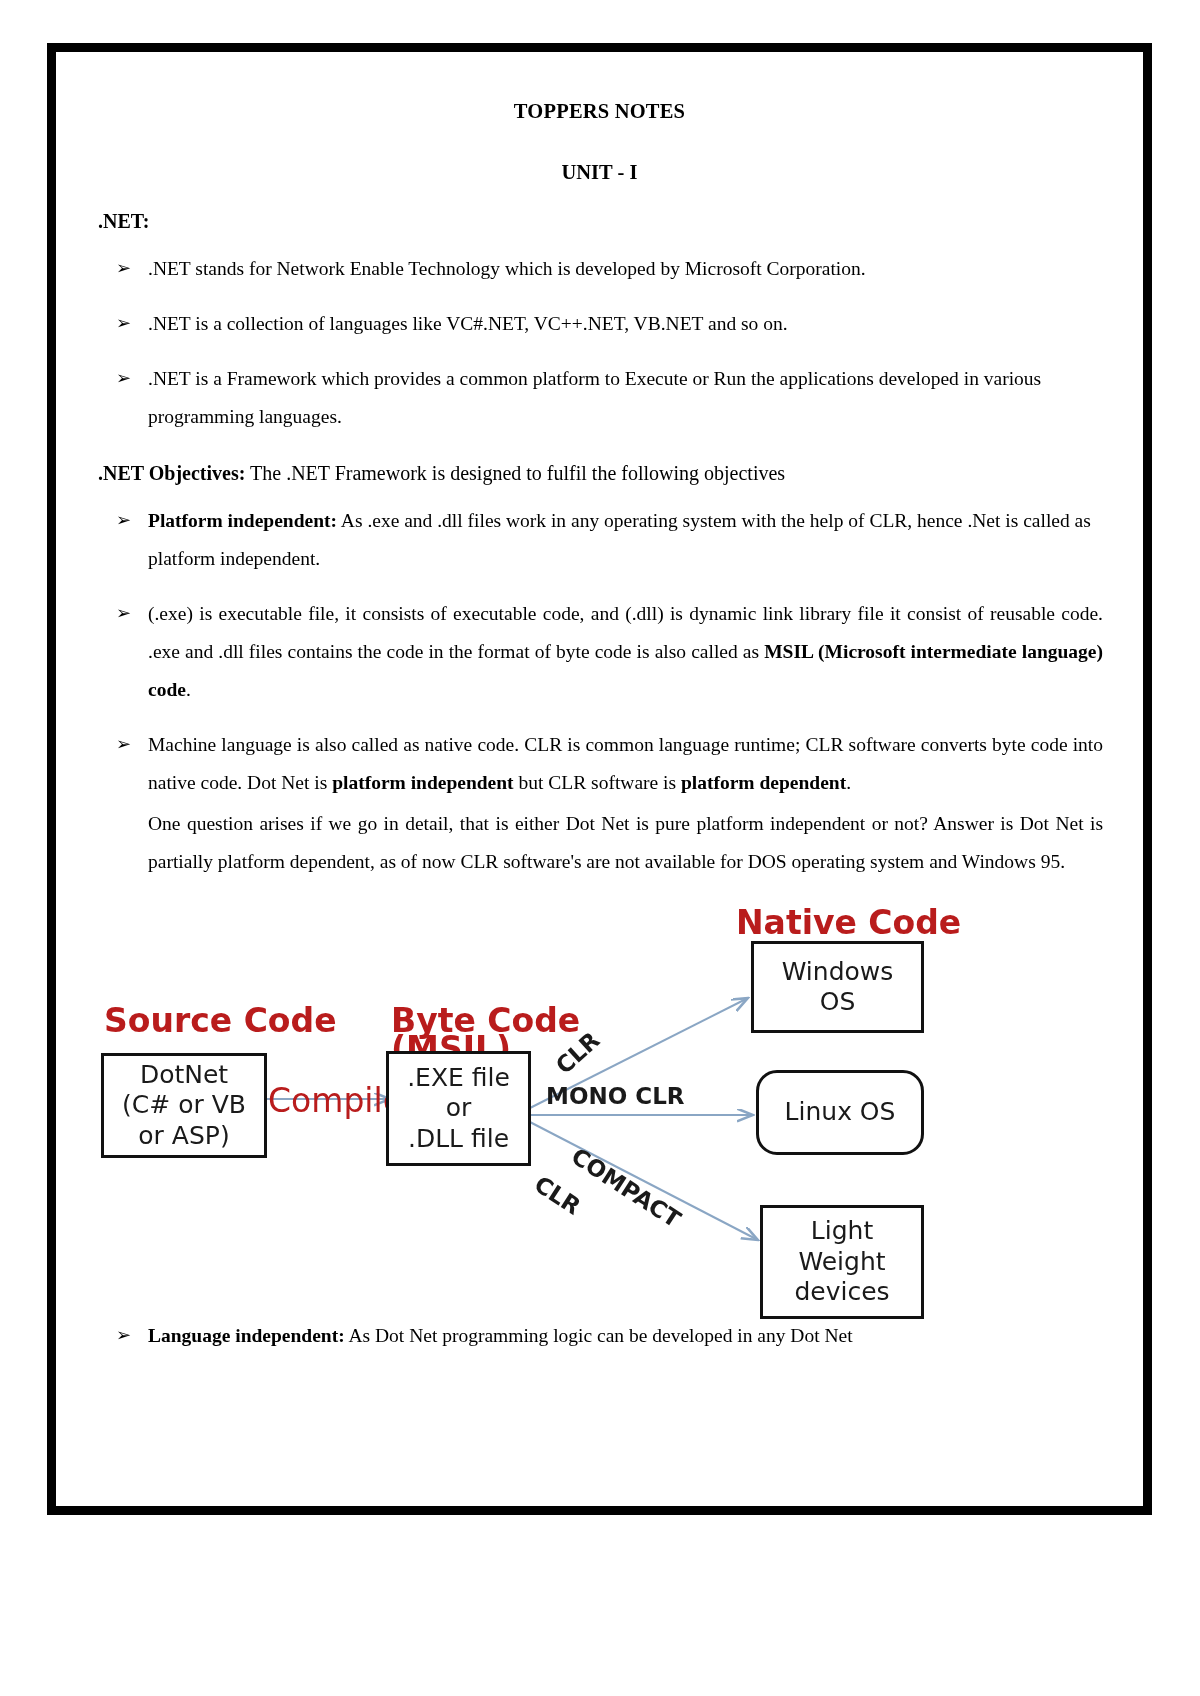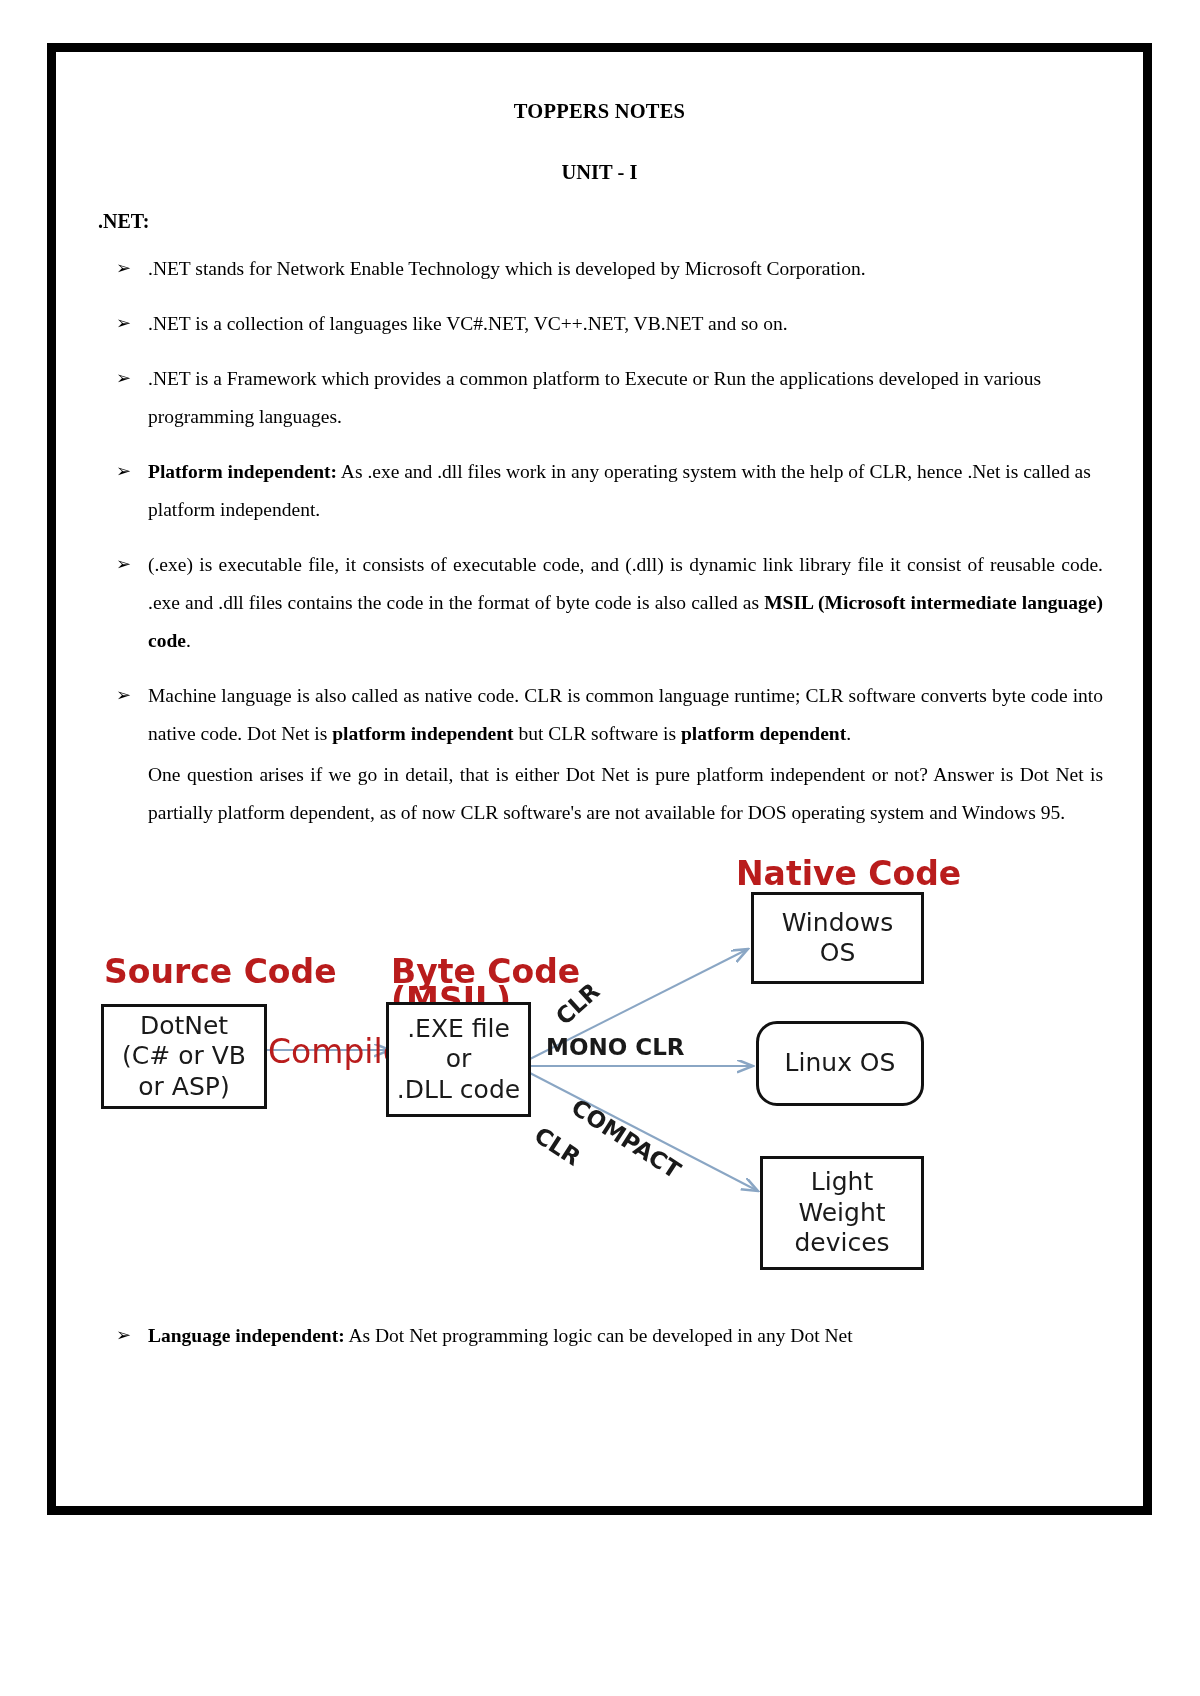--- a/index.html
+++ b/index.html
@@ -149,20 +149,23 @@
       <li>
         <span class="marker">➢</span>
         <span>.NET is a collection of languages like VC#.NET, VC++.NET, VB.NET and so on.</span>
       </li>
       <li>
         <span class="marker">➢</span>
         <span>.NET is a Framework which provides a common platform to Execute or Run the applications developed in various programming languages.</span>
       </li>
     </ul>
 
+    <div class="section-head">
+      <span>.NET Objectives:</span><span class="normal"> The .NET Framework is designed to fulfil the following objectives</span>
+    </div>
 
     <ul class="bullets">
       <li>
         <span class="marker">➢</span>
         <b class="strong">Platform independent:</b><span> As .exe and .dll files work in any operating system with the help of CLR, hence .Net is called as platform independent.</span>
       </li>
       <li class="justify">
         <span class="marker">➢</span>
         <span>(.exe) is executable file, it consists of executable code, and (.dll) is dynamic link library file it consist of reusable code. .exe and .dll files contains the code in the format of byte code is also called as </span><b class="strong">MSIL (Microsoft intermediate language) code</b><span>.</span>
       </li>
@@ -202,21 +205,21 @@
         <div>DotNet</div>
         <div>(C# or VB</div>
         <div>or ASP)</div>
       </div>
 
       <div class="dlabel reg" style="left:172px; top:178px; font-weight:normal;">Compile</div>
 
       <div class="dbox" style="left:290px; top:148px; width:145px; height:115px;">
         <div>.EXE file</div>
         <div>or</div>
-        <div>.DLL code</div>
+        <div>.DLL file</div>
       </div>
 
       <div class="arrow-label rot-clr" style="left:472px; top:150px;">CLR</div>
       <div class="arrow-label" style="left:450px; top:180px;">MONO CLR</div>
       <div class="arrow-label rot-comp" style="left:485px; top:240px;">COMPACT</div>
       <div class="arrow-label rot-comp2" style="left:448px; top:268px;">CLR</div>
 
       <div class="dbox" style="left:655px; top:38px; width:173px; height:92px;">
         <div>Windows</div>
         <div>OS</div>

